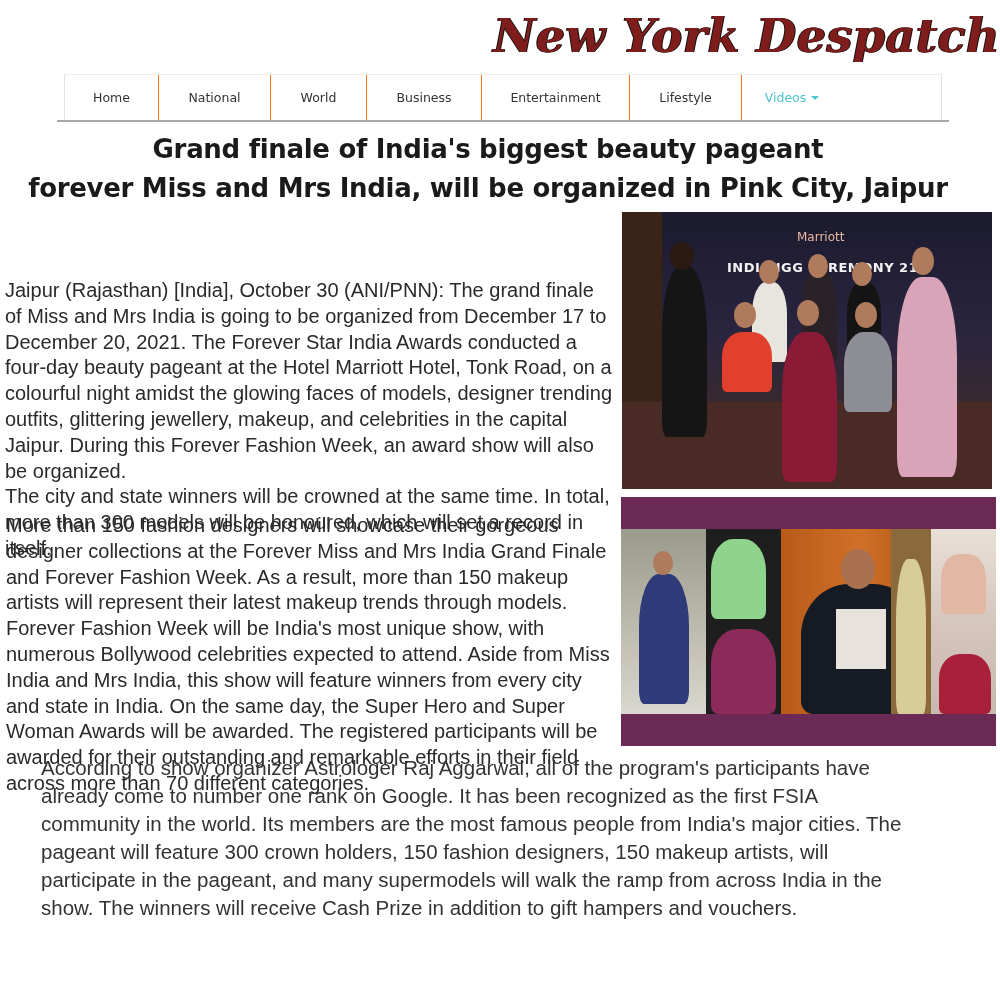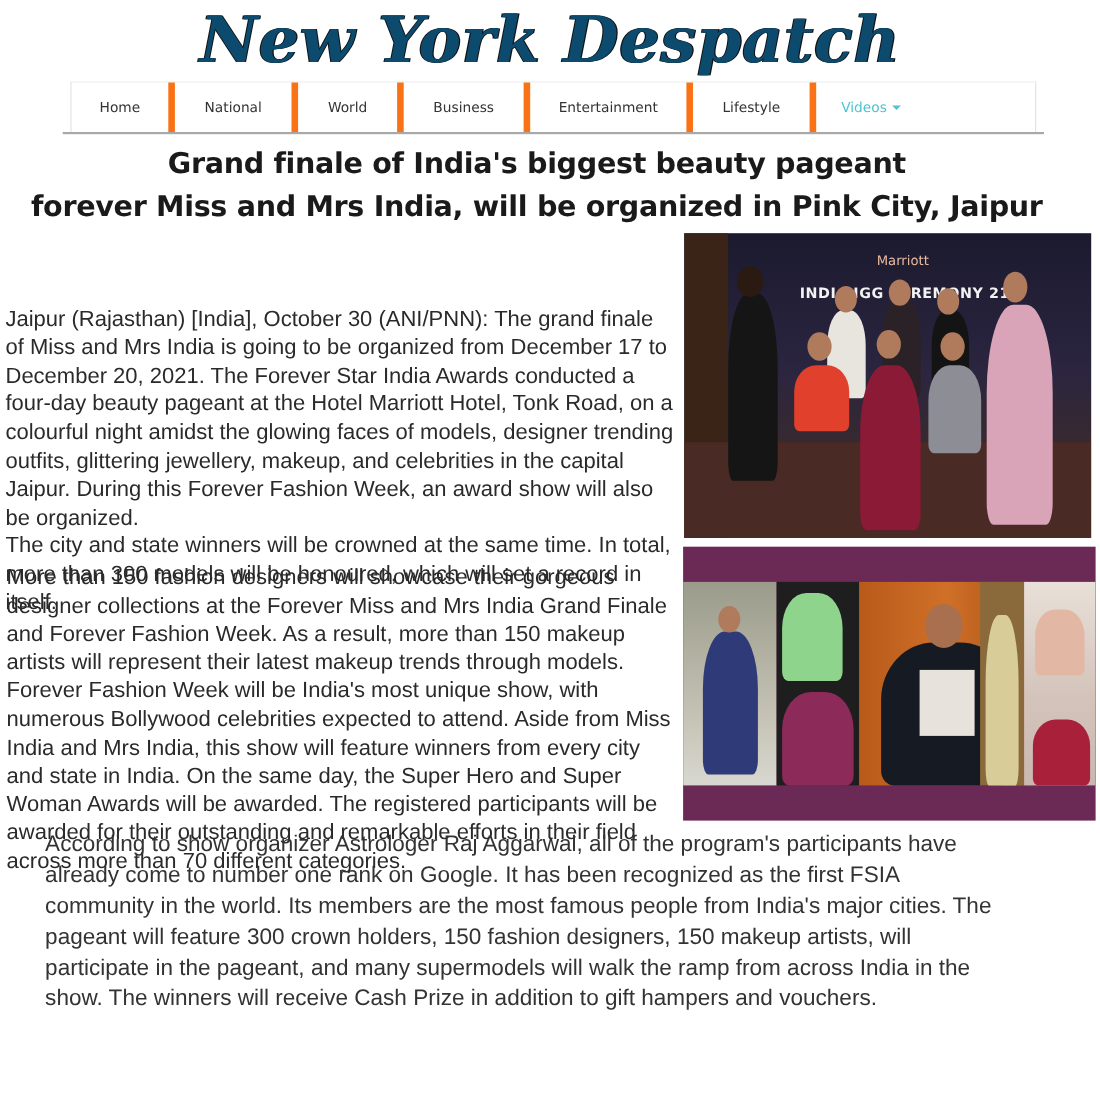--- a/index.html
+++ b/index.html
@@ -1,41 +1,41 @@
 <!DOCTYPE html>
 <html><head>
 <meta charset="utf-8">
 <style>
   * { box-sizing: border-box; margin: 0; padding: 0; }
   html, body { width: 1000px; height: 1000px; background: #ffffff; overflow: hidden; }
   body { position: relative; font-family: "Liberation Sans", sans-serif; color: #222; }
 
   .masthead {
     position: absolute; left: 0; top: 4px; width: 1000px; height: 64px;
-    text-align: center;
-    font-family: "DejaVu Serif", serif; font-weight: bold; font-size: 58px;
-    letter-spacing: 0.5px; color: #0c4a6e;
+    text-align: right;
+    font-family: "DejaVu Serif", serif; font-weight: bold; font-size: 46px;
+    letter-spacing: 0.5px; color: #7f1d1d;
     font-style: italic;
     line-height: 64px;
     text-shadow: 1px 0 0 #111, -1px 0 0 #111;
   }
 
   .navbar {
     position: absolute; left: 64px; top: 74px; width: 878px; height: 46px;
     display: flex; border-left: 1px solid #e2e2e2; border-right: 1px solid #e2e2e2;
     border-top: 1px solid #eee;
   }
   .nav-underline {
     position: absolute; left: 57px; top: 120px; width: 892px; height: 2px;
     background: #a8a8a8;
   }
   .nav-item {
     height: 100%; display: flex; align-items: center; justify-content: center;
     font-family: "DejaVu Sans", sans-serif; font-size: 12.5px; color: #333;
-    border-right: 6px solid #f97316; cursor: pointer;
+    border-right: 1px solid #f97316; cursor: pointer;
   }
   .nav-item:last-child { border-right: none; }
   .nav-item.active { color: #4fc3d0; }
   .caret { display: inline-block; width: 0; height: 0; margin-left: 5px;
     border-left: 4px solid transparent; border-right: 4px solid transparent;
     border-top: 4px solid #4fc3d0; vertical-align: middle; }
 
   .headline {
     position: absolute; left: 0; top: 130px; width: 976px; text-align: center;
     font-family: "DejaVu Sans", sans-serif; font-size: 26px; line-height: 39px;

